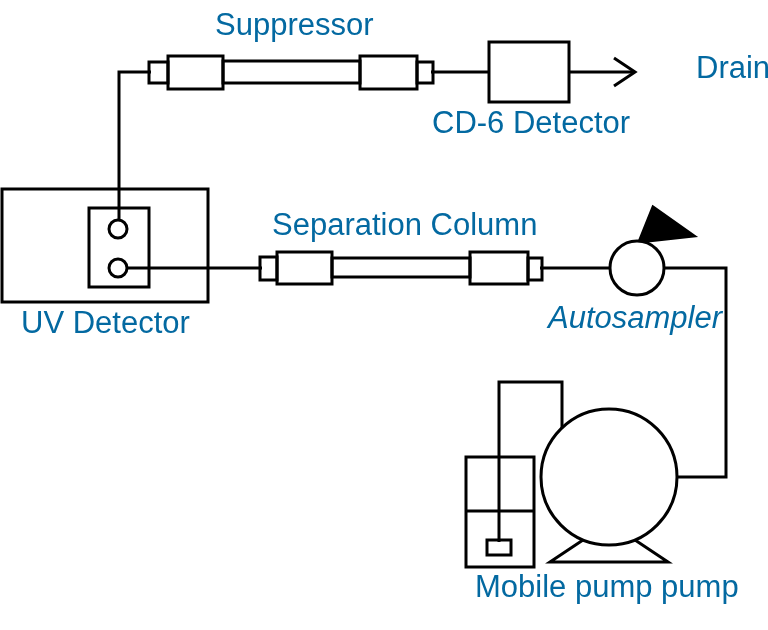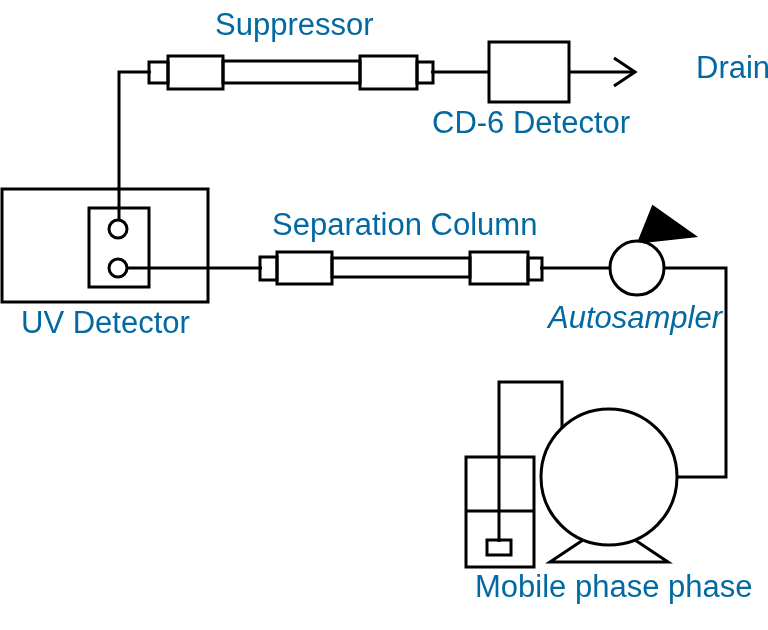--- a/index.html
+++ b/index.html
@@ -100,15 +100,15 @@
   <div class="label lbl-cd5-detector">CD-6 Detector</div>
 
   <div class="label lbl-drain">Drain</div>
 
   <div class="label lbl-uv-detector">UV Detector</div>
 
   <div class="label lbl-separation-column">Separation Column</div>
 
   <div class="label lbl-autosampler">Autosampler</div>
 
-  <div class="label lbl-mobile-phase-pump">Mobile phase phase</div>
+  <div class="label lbl-mobile-phase-pump">Mobile pump pump</div>
 
 </div>
 
 </body></html>

